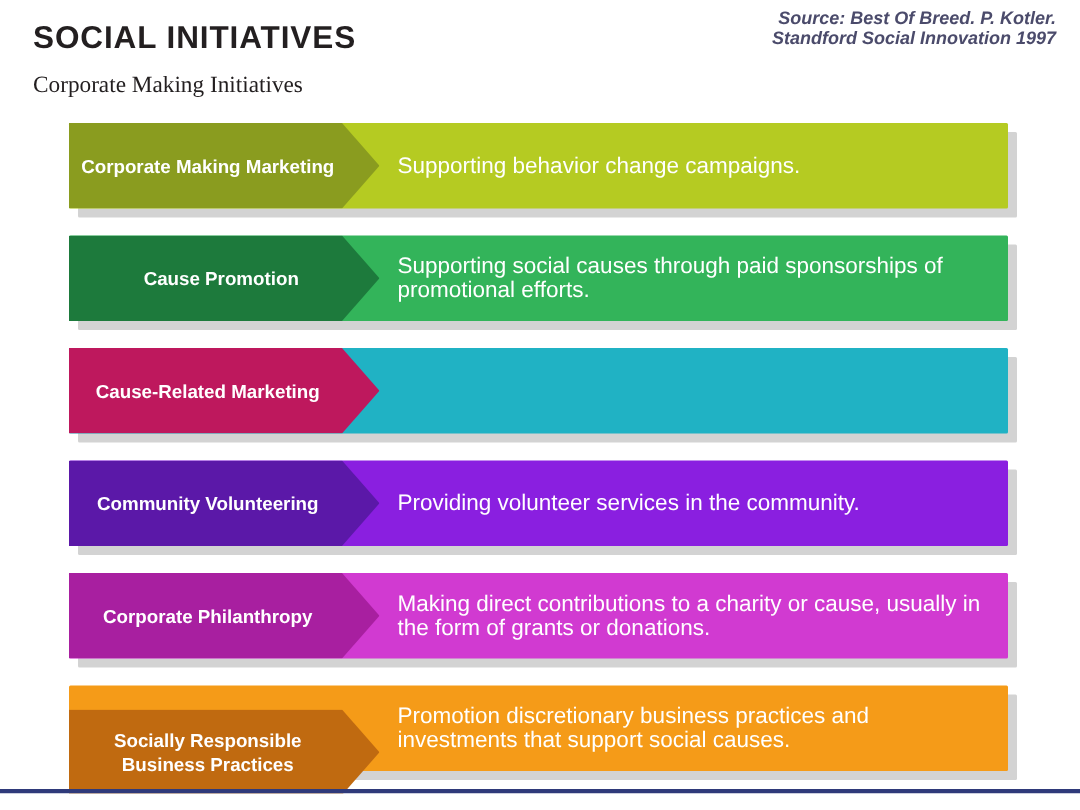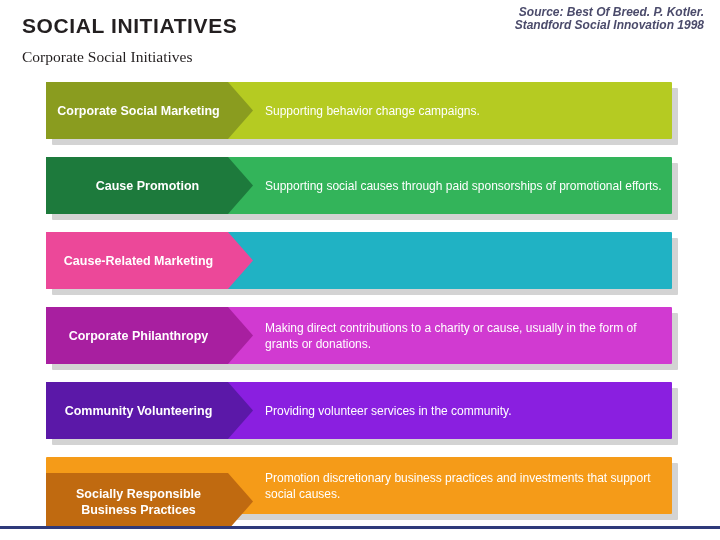--- a/index.html
+++ b/index.html
@@ -111,21 +111,21 @@
   }
   .row .desc {
     position: absolute;
     left: 219px;
     top: 0;
     width: 398px;
     height: 57px;
     display: flex;
     align-items: center;
     color: #ffffff;
-    font-size: 12px;
+    font-size: 15px;
     line-height: 16px;
     font-family: "Liberation Sans", sans-serif;
   }
 
   
   .footer-line {
     position: absolute;
     left: 0;
     bottom: 11px;
     width: 720px;
@@ -140,75 +140,75 @@
     height: 11px;
     background: #ffffff;
   }
 </style>
 </head>
 <body>
 
 <div class="slide">
 
   <div class="title">SOCIAL INITIATIVES</div>
-  <div class="subtitle">Corporate Social Initiatives</div>
+  <div class="subtitle">Corporate Making Initiatives</div>
 
   <div class="source">
     <div>Source: Best Of Breed. P. Kotler.</div>
-    <div>Standford Social Innovation 1998</div>
+    <div>Standford Social Innovation 1997</div>
   </div>
 
   <div class="rows">
 
     <div class="row">
       <div class="shadow"></div>
       <div class="body" id="body-0" style="background: rgb(181, 203, 34);"></div>
       <div class="label" id="label-0" style="background: rgb(138, 156, 31);">
-        <span>Corporate Social Marketing</span>
+        <span>Corporate Making Marketing</span>
       </div>
       <div class="desc">Supporting behavior change campaigns.</div>
     </div>
 
     <div class="row">
       <div class="shadow"></div>
       <div class="body" id="body-1" style="background: rgb(51, 180, 90);"></div>
       <div class="label" id="label-1" style="background: rgb(29, 122, 60); padding-left: 24px;">
         <span>Cause Promotion</span>
       </div>
       <div class="desc">Supporting social causes through paid sponsorships of promotional efforts.</div>
     </div>
 
     <div class="row">
       <div class="shadow"></div>
       <div class="body" id="body-2" style="background: rgb(32, 178, 196);"></div>
-      <div class="label" id="label-2" style="background: #ec4899; text-align: center;">
+      <div class="label" id="label-2" style="background: #be185d; text-align: center;">
         <span>Cause-Related Marketing</span>
       </div>
+    </div>
+
+    <div class="row">
+      <div class="shadow"></div>
+      <div class="body" id="body-4" style="background: rgb(138, 31, 224);"></div>
+      <div class="label" id="label-4" style="background: rgb(91, 24, 168);">
+        <span>Community Volunteering</span>
+      </div>
+      <div class="desc">Providing volunteer services in the community.</div>
     </div>
 
     <div class="row">
       <div class="shadow"></div>
       <div class="body" id="body-3" style="background: rgb(209, 58, 209);"></div>
       <div class="label" id="label-3" style="background: rgb(168, 31, 160);">
         <span>Corporate Philanthropy</span>
       </div>
       <div class="desc">Making direct contributions to a charity or cause, usually in the form of grants or donations.</div>
     </div>
 
     <div class="row">
       <div class="shadow"></div>
-      <div class="body" id="body-4" style="background: rgb(138, 31, 224);"></div>
-      <div class="label" id="label-4" style="background: rgb(91, 24, 168);">
-        <span>Community Volunteering</span>
-      </div>
-      <div class="desc">Providing volunteer services in the community.</div>
-    </div>
-
-    <div class="row">
-      <div class="shadow"></div>
       <div class="body" id="body-5" style="background: rgb(245, 155, 24);"></div>
       <div class="label" id="label-5" style="background: rgb(192, 106, 16); margin-top: 16px;">
         <span>Socially Responsible Business Practices</span>
       </div>
       <div class="desc">Promotion discretionary business practices and investments that support social causes.</div>
     </div>
 
   </div>
 
   <div class="footer-line" style="background: rgb(47, 58, 122);"></div>

